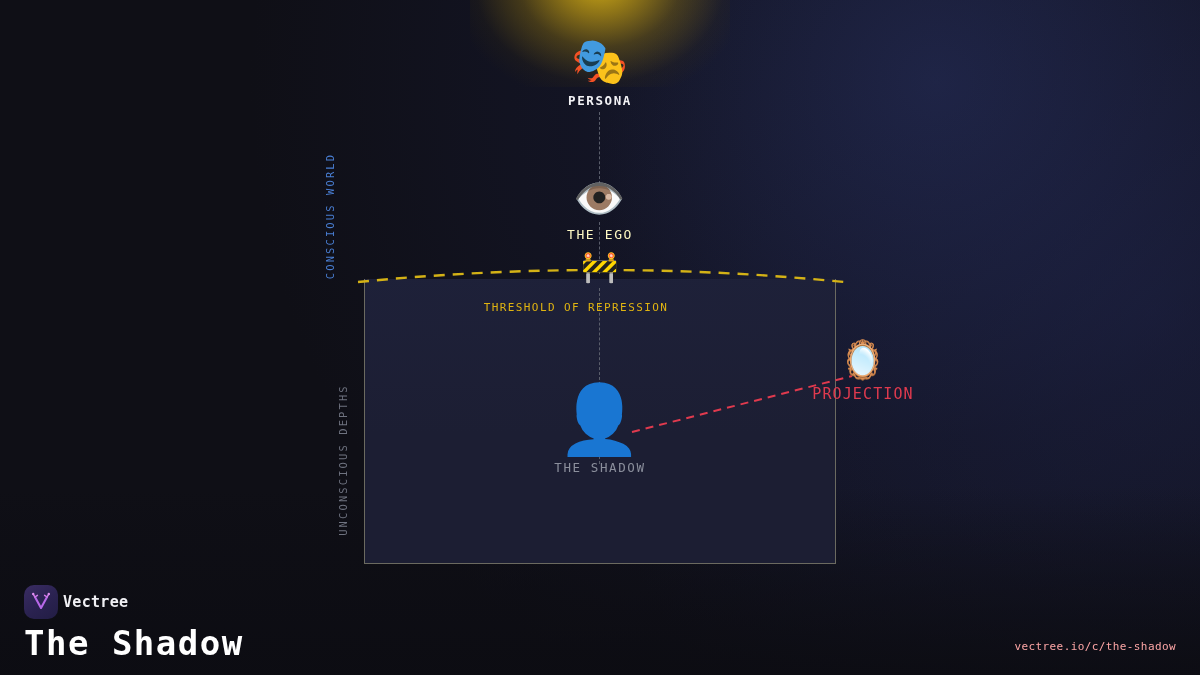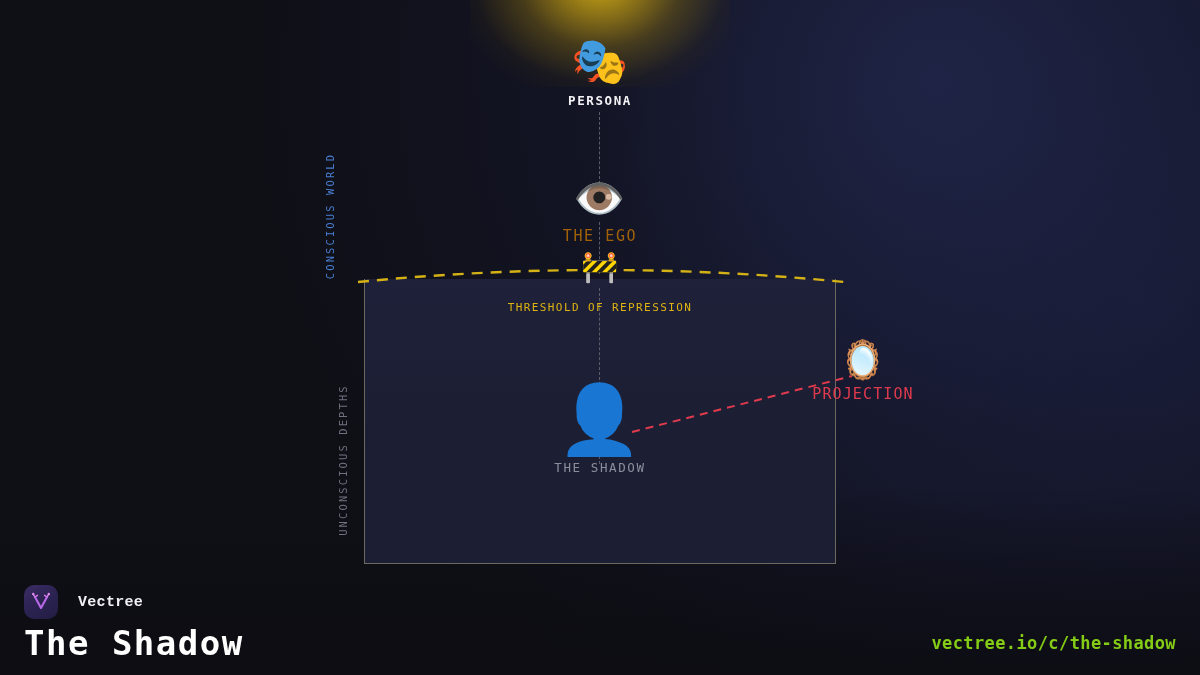--- a/index.html
+++ b/index.html
@@ -139,30 +139,30 @@
     margin-top: 9px;
     font-size: 12.5px;
     color: #f2f2f5;
     font-weight: bold;
   }
 
   .node-ego { left: 600px; top: 178px; }
   .node-ego .glyph { font-size: 42px; }
   .node-ego .label {
     margin-top: 7px;
-    font-size: 15px;
-    color: #a16207;
+    font-size: 13px;
+    color: #fef9c3;
   }
 
   .node-barrier { left: 600px; top: 252px; }
   .node-barrier .glyph { font-size: 30px; }
 
   .threshold-label {
     position: absolute;
-    left: 600px;
+    left: 576px;
     top: 301px;
     transform: translateX(-50%);
     font-size: 11px;
     letter-spacing: 1.4px;
     color: #e0b411;
     white-space: nowrap;
   }
 
   .node-shadow { left: 600px; top: 386px; }
   .node-shadow .glyph {
@@ -204,22 +204,21 @@
     color: #6f7380;
   }
 
   
   .footer-brand {
     position: absolute;
     left: 24px;
     bottom: 56px;
     display: flex;
     align-items: center;
-    gap: 20px;
-    font-family: Liberation Mono, monospace;
+    gap: 5px;
   }
   .brand-logo {
     width: 34px;
     height: 34px;
     border-radius: 10px;
     background: linear-gradient(145deg, #3a2c63 0%, #2a2250 55%, #221d44 100%);
     display: flex;
     align-items: center;
     justify-content: center;
     flex: none;
@@ -236,24 +235,23 @@
     bottom: 12px;
     font-size: 34px;
     font-weight: bold;
     color: #ffffff;
     letter-spacing: 1.5px;
   }
   .footer-url {
     position: absolute;
     right: 24px;
     bottom: 22px;
-    font-size: 17px;
-    color: #84cc16;
+    font-size: 11px;
+    color: #fca5a5;
     letter-spacing: 0.4px;
-    font-weight: bold;
   }
 </style>
 </head>
 <body>
 
 <div class="bg-wash wash-topright"></div>
 <div class="bg-wash wash-rightmid"></div>
 <div class="bg-wash wash-bottom"></div>
 <div class="persona-glow"></div>
 

